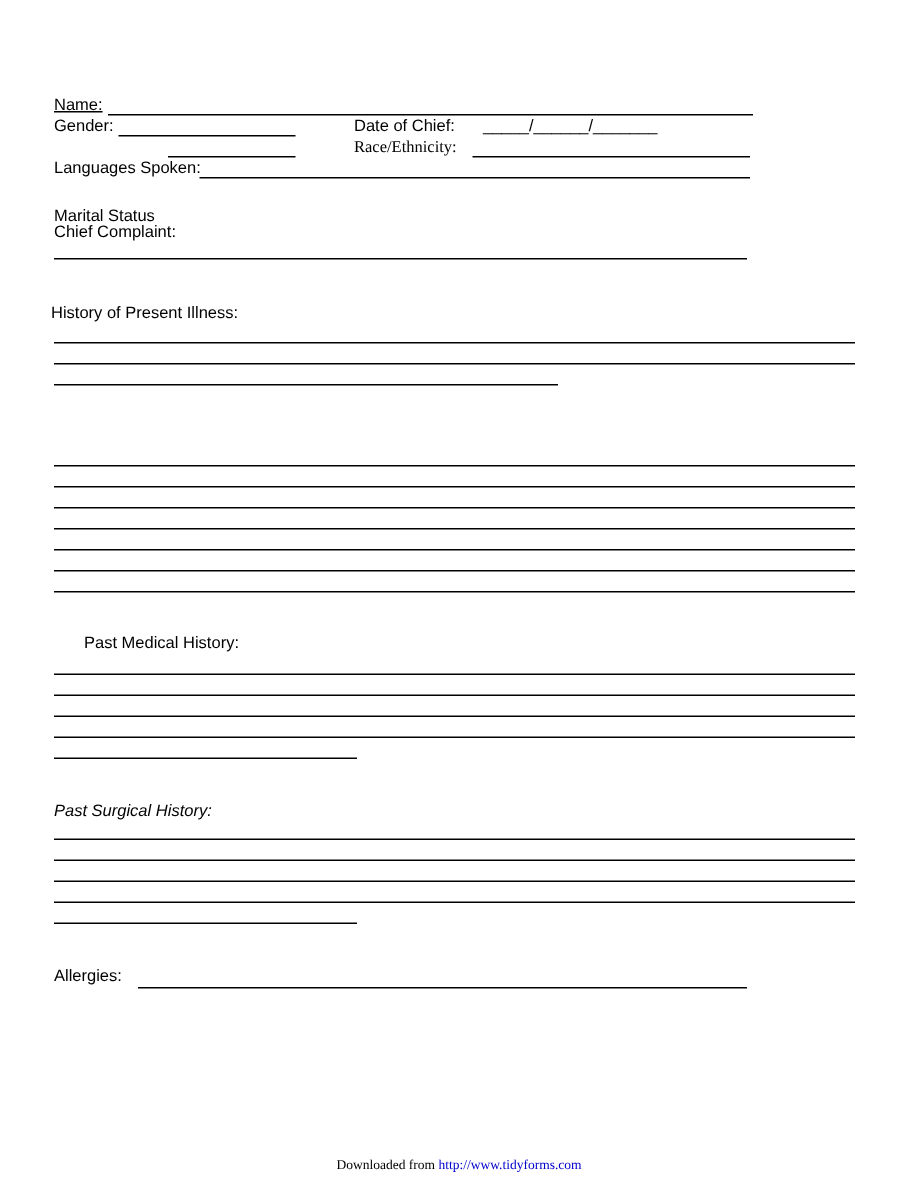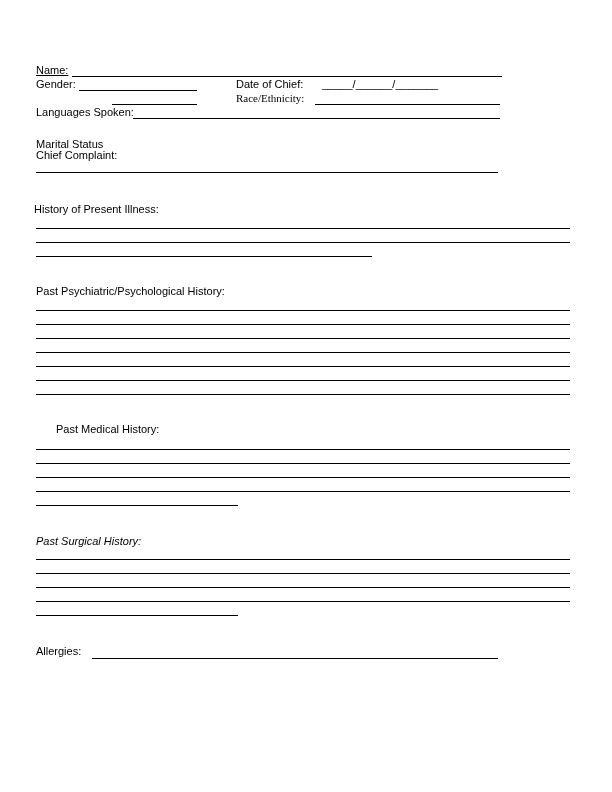--- a/index.html
+++ b/index.html
@@ -72,21 +72,20 @@
   <div class="bline" style="top:118px;left:133px;width:367px;"></div>
 
   <span class="abs" style="top:149px;left:36px;">Chief Complaint:</span>
   <div class="bline" style="top:172px;left:36px;width:462px;"></div>
 
   <span class="abs" style="top:203px;left:34px;">History of Present Illness:</span>
   <div class="bline" style="top:228px;left:36px;width:534px;"></div>
   <div class="bline" style="top:242px;left:36px;width:534px;"></div>
   <div class="bline" style="top:256px;left:36px;width:336px;"></div>
 
-  <span class="abs" style="top:285px;left:36px;">Past Psychiatric/Psychological History:</span>
   <div class="bline" style="top:310px;left:36px;width:534px;"></div>
   <div class="bline" style="top:324px;left:36px;width:534px;"></div>
   <div class="bline" style="top:338px;left:36px;width:534px;"></div>
   <div class="bline" style="top:352px;left:36px;width:534px;"></div>
   <div class="bline" style="top:366px;left:36px;width:534px;"></div>
   <div class="bline" style="top:380px;left:36px;width:534px;"></div>
   <div class="bline" style="top:394px;left:36px;width:534px;"></div>
 
   <span class="abs" style="top:423px;left:36px;margin-left:20px;">Past Medical History:</span>
   <div class="bline" style="top:449px;left:36px;width:534px;"></div>
@@ -98,14 +97,17 @@
   <span class="abs" style="top:535px;left:36px;font-style:italic;">Past Surgical History:</span>
   <div class="bline" style="top:559px;left:36px;width:534px;"></div>
   <div class="bline" style="top:573px;left:36px;width:534px;"></div>
   <div class="bline" style="top:587px;left:36px;width:534px;"></div>
   <div class="bline" style="top:601px;left:36px;width:534px;"></div>
   <div class="bline" style="top:615px;left:36px;width:202px;"></div>
 
   <span class="abs" style="top:645px;left:36px;">Allergies:</span>
   <div class="bline" style="top:658px;left:92px;width:406px;"></div>
 
+  <div class="footer">
+    <span>Downloaded from </span><a href="#">http://www.tidyforms.com</a>
+  </div>
 
 </div>
 
 </body></html>

